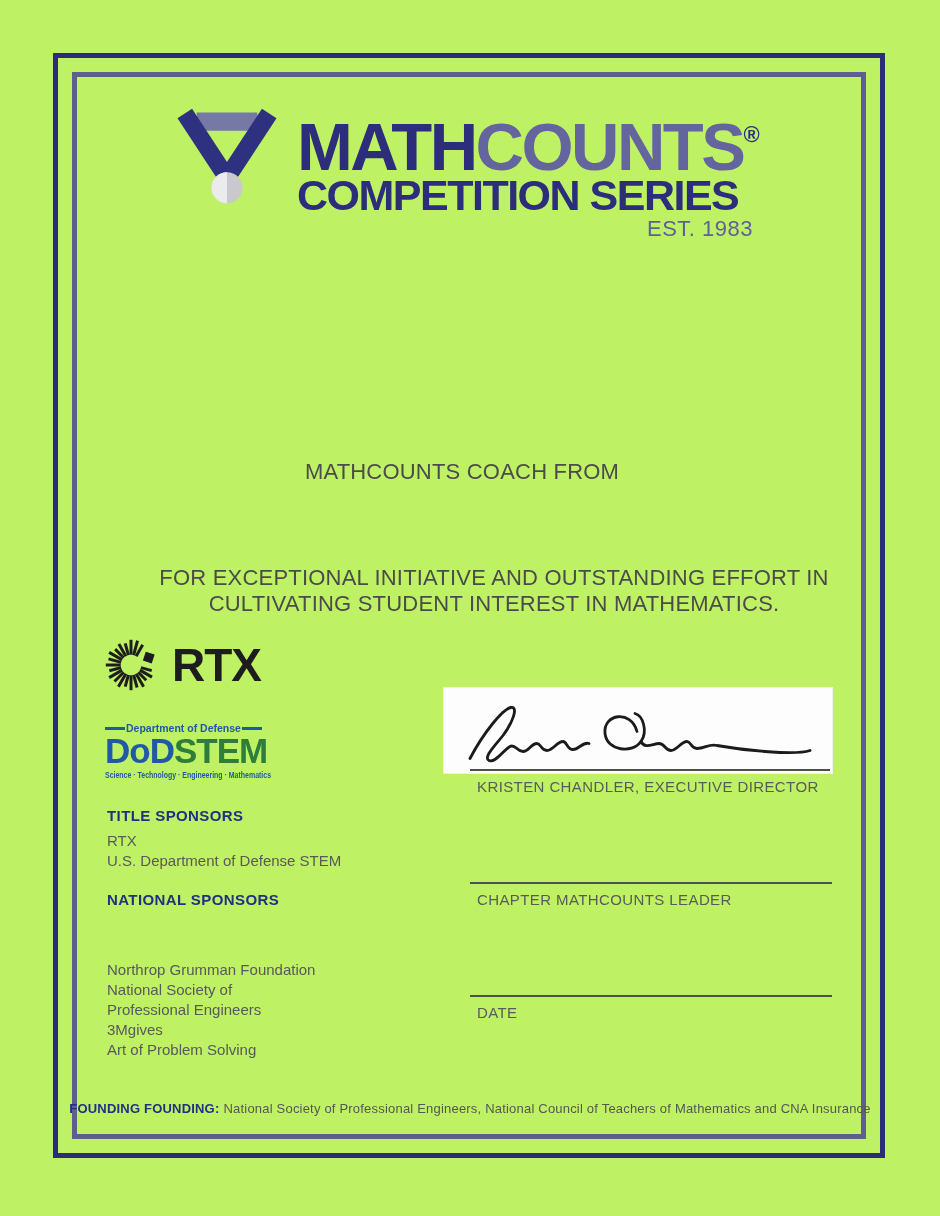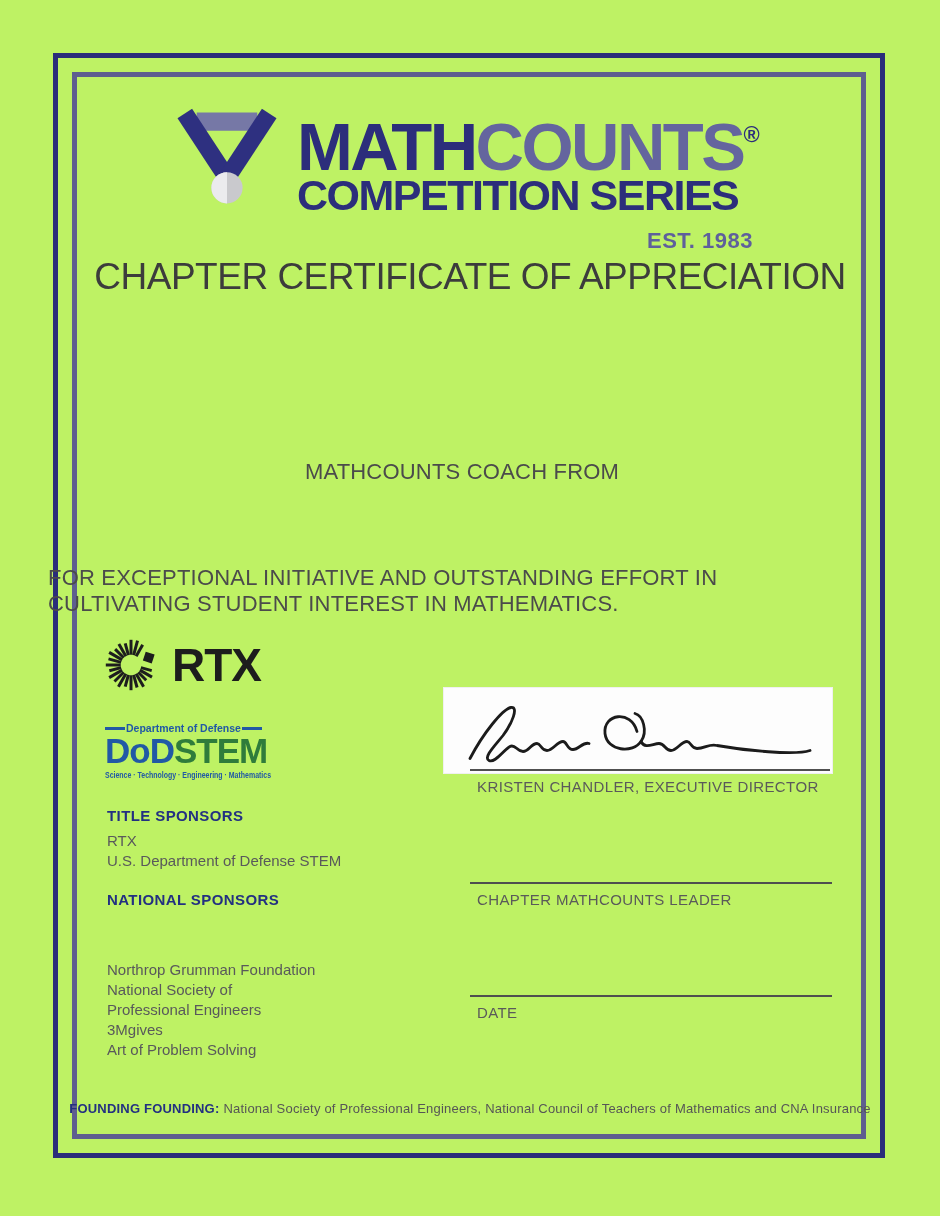--- a/index.html
+++ b/index.html
@@ -12,26 +12,26 @@
 
   
   .logo-block { position:absolute; left:171px; top:106px; display:flex; }
   .ribbon-icon { width:112px; height:114px; }
   .logo-text { margin-left:14px; width:470px; }
   .brand-line { font-weight:bold; font-size:67px; line-height:58px; letter-spacing:-2.5px; white-space:nowrap; }
   .brand-math { color:#2C2E7B; }
   .brand-counts { color:#64659E; }
   .brand-reg { font-size:22px; vertical-align:28px; letter-spacing:0; color:#2C2E7B; }
   .series-line { font-weight:bold; font-size:43px; line-height:38px; letter-spacing:-1.5px; color:#2C2E7B; white-space:nowrap; }
-  .est-line { font-weight:bold; font-size:22px; line-height:22px; margin-top:16px; text-align:right; color:#5E5F9C; letter-spacing:0.5px; width:456px; }
+  .est-line { font-weight:normal; font-size:22px; line-height:22px; margin-top:4px; text-align:right; color:#5E5F9C; letter-spacing:0.5px; width:456px; }
 
   .cert-title { position:absolute; left:0; right:0; top:256px; text-align:center; font-size:37px; color:#3C3C3C; letter-spacing:-0.5px; }
   .awarded-line { position:absolute; left:0; right:0; top:344px; text-align:center; font-size:21px; color:#4B4B4B; letter-spacing:0.3px; }
   .recipient-line { position:absolute; left:0; right:16px; top:459px; text-align:center; font-size:22px; color:#4B4B4B; letter-spacing:0.2px; }
-  .reason-block { position:absolute; left:0; right:0; top:565px; text-align:left; font-size:22px; line-height:26px; color:#4B4B4B; letter-spacing:0.2px;padding-left:48px; }
+  .reason-block { position:absolute; left:0; right:0; top:565px; text-align:center; font-size:22px; line-height:26px; color:#4B4B4B; letter-spacing:0.2px;padding-left:48px; }
 
   
   .rtx-logo { position:absolute; left:103px; top:637px; display:flex; align-items:center; }
   .rtx-burst { width:56px; height:56px; }
   .rtx-word { font-size:46px; font-weight:bold; color:#1D1D1D; letter-spacing:-1px; margin-left:13px; }
 
   
   .dod-logo { position:absolute; left:105px; top:722px; width:176px; }
   .dod-top { display:flex; align-items:center; gap:1px; }
   .dod-dash { width:20px; height:3px; background:#2159A5; }
@@ -84,21 +84,20 @@
     </svg>
     <div class="logo-text">
       <div class="brand-line">
         <span class="brand-math">MATH</span><span class="brand-counts">COUNTS</span><span class="brand-reg">®</span>
       </div>
       <div class="series-line">COMPETITION SERIES</div>
       <div class="est-line">EST. 1983</div>
     </div>
   </div>
 
-  <div class="cert-title">CHAPTER CERTIFICATE OF APPRECIATION</div>
   <div class="recipient-line">MATHCOUNTS COACH FROM</div>
   <div class="reason-block">
     <div>FOR EXCEPTIONAL INITIATIVE AND OUTSTANDING EFFORT IN</div>
     <div>CULTIVATING STUDENT INTEREST IN MATHEMATICS.</div>
   </div>
 
   <div class="rtx-logo">
     <svg class="rtx-burst" viewBox="0 0 60 60">
       <g stroke="#1D1D1D" stroke-width="3.2" fill="none">
         <line x1="35.5" y1="20.5" x2="42.5" y2="8.4"></line>

